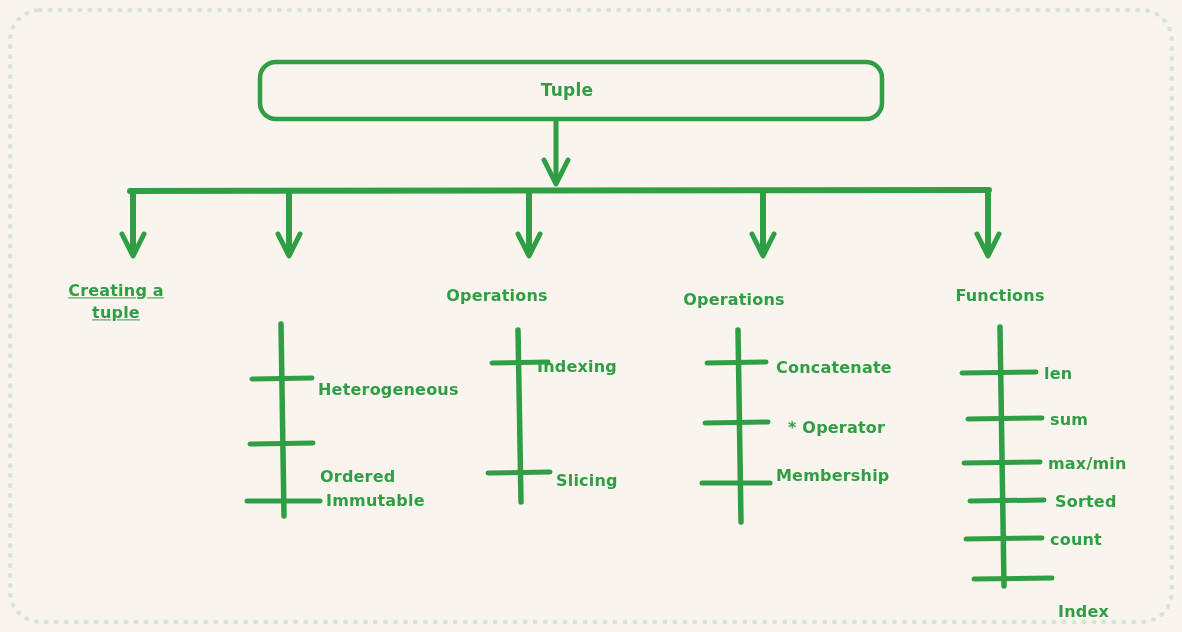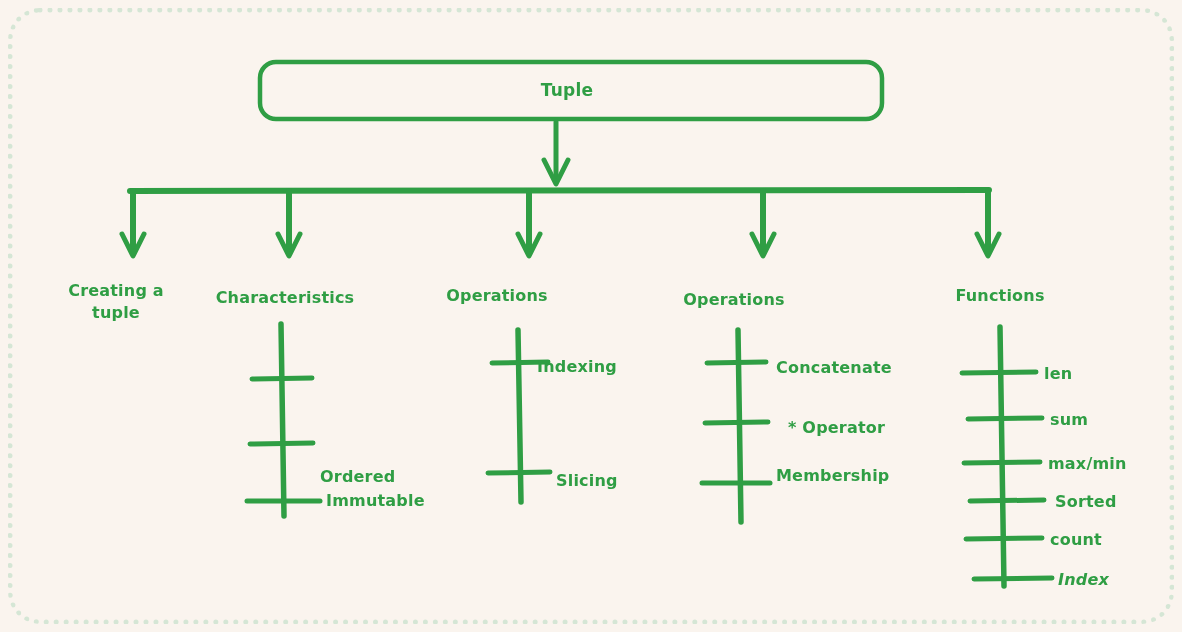--- a/index.html
+++ b/index.html
@@ -110,36 +110,36 @@
     <path d="M962,373 L1036,372" stroke-width="5"></path>
     <path d="M968,419 L1042,418" stroke-width="5"></path>
     <path d="M964,463 L1040,462" stroke-width="5"></path>
     <path d="M970,501 L1044,500" stroke-width="5"></path>
     <path d="M966,539 L1042,538" stroke-width="5"></path>
     <path d="M974,579 L1052,578" stroke-width="5"></path>
   </svg>
 
   <div class="label title centered" style="left:567px; top:90px;">Tuple</div>
 
-  <div class="label centered wrap" style="left:116px; top:302px; width:130px;">Creating a tuple</div>
-  <div class="label centered" style="left:285px; top:298px;">Characteristics</div>
+  <div class="label centered wrap" style="left:116px; top:302px; width:130px;text-decoration:underline;">Creating a tuple</div>
   <div class="label centered" style="left:497px; top:296px;">Operations</div>
   <div class="label centered" style="left:734px; top:300px;">Operations</div>
   <div class="label centered" style="left:1000px; top:296px;">Functions</div>
 
+  <div class="label item" style="left:318px; top:390px;">Heterogeneous</div>
   <div class="label item" style="left:320px; top:445px;margin-top:32px;">Ordered</div>
   <div class="label item" style="left:326px; top:501px;">Immutable</div>
 
   <div class="label item" style="left:537px; top:367px;">Indexing</div>
   <div class="label item" style="left:556px; top:481px;">Slicing</div>
 
   <div class="label item" style="left:776px; top:368px;text-align:center;">Concatenate</div>
   <div class="label item" style="left:788px; top:428px;">* Operator</div>
   <div class="label item" style="left:776px; top:476px;">Membership</div>
 
   <div class="label item" style="left:1044px; top:374px;">len</div>
   <div class="label item" style="left:1050px; top:420px;">sum</div>
   <div class="label item" style="left:1048px; top:464px;">max/min</div>
   <div class="label item" style="left:1055px; top:502px;">Sorted</div>
   <div class="label item" style="left:1050px; top:540px;">count</div>
-  <div class="label item" style="left:1058px; top:580px;font-style:italic;">Index</div>
+  <div class="label item" style="left:1058px; top:612px;">Index</div>
 
 </div>
 
 </body></html>

